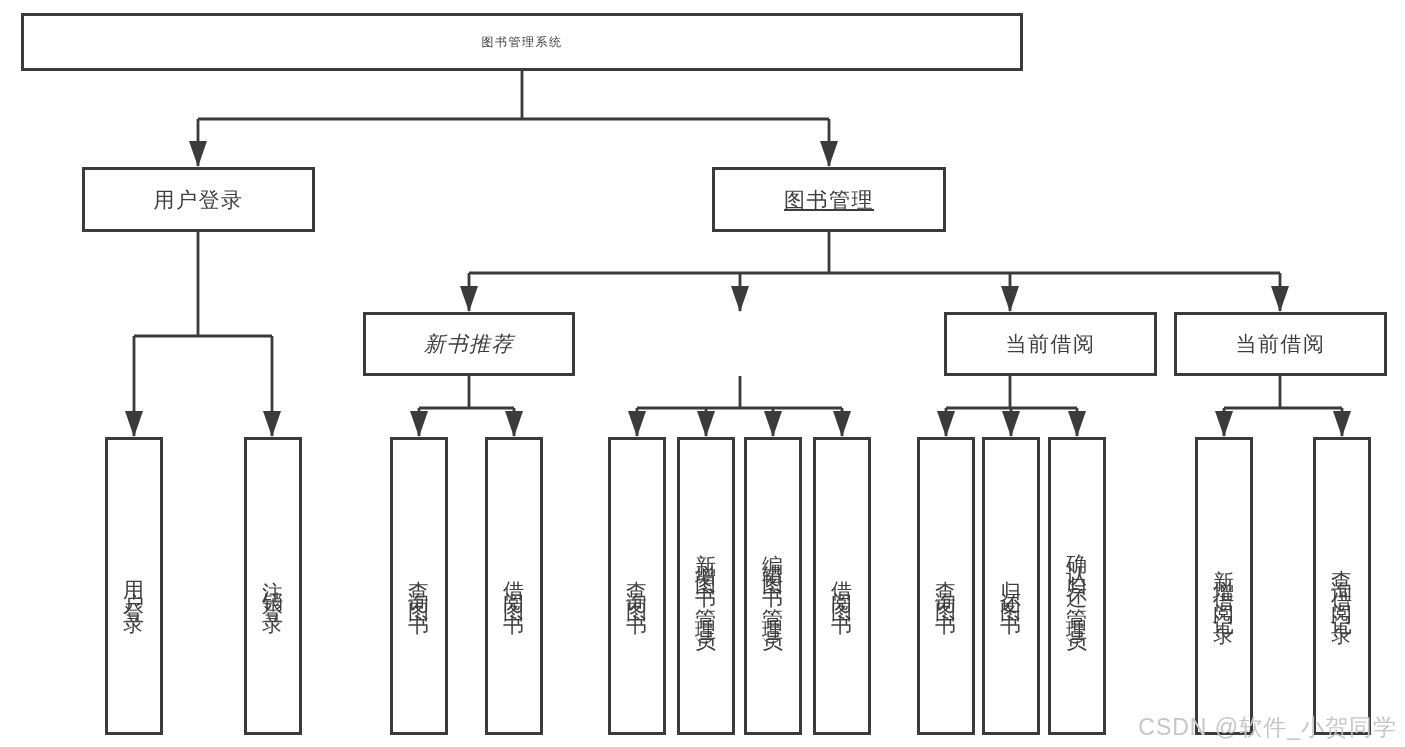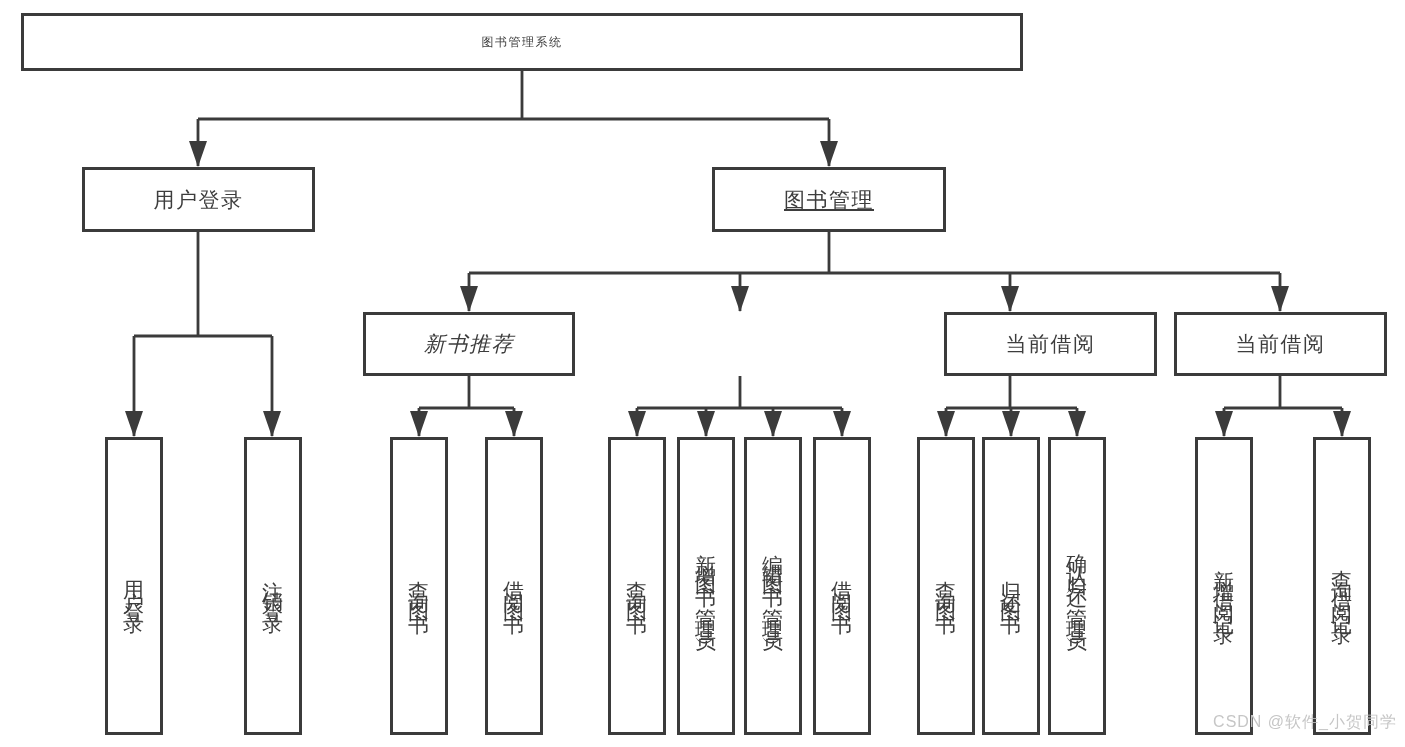--- a/index.html
+++ b/index.html
@@ -27,21 +27,21 @@
     writing-mode:vertical-rl; text-orientation:mixed;
     font-size:21px; letter-spacing:11px; line-height:1; white-space:nowrap;
   }
   #lf0 {left:105px}  #lf1 {left:244px}
   #lf2 {left:390px}  #lf3 {left:485px}
   #lf4 {left:608px}  #lf5 {left:677px}  #lf6 {left:744px}  #lf7 {left:813px}
   #lf8 {left:917px}  #lf9 {left:982px}  #lf10 {left:1048px}
   #lf11 {left:1195px} #lf12 {left:1313px}
   .watermark {
     position:absolute; right:8px; top:712px; z-index:5;
-    font-size:16px; color:#c6c6c6; letter-spacing:1px; white-space:nowrap;
+    font-size:23px; color:#c6c6c6; letter-spacing:1px; white-space:nowrap;
   }
 </style>
 </head>
 <body>
 
 <div class="stage">
 
   <svg class="connectors" viewBox="0 0 1405 747" xmlns="http://www.w3.org/2000/svg">
     <path fill="none" stroke="#3b3b3b" stroke-width="2.8" d="
       M522 68 V119  M198 119 H829  M198 119 V166  M829 119 V166

